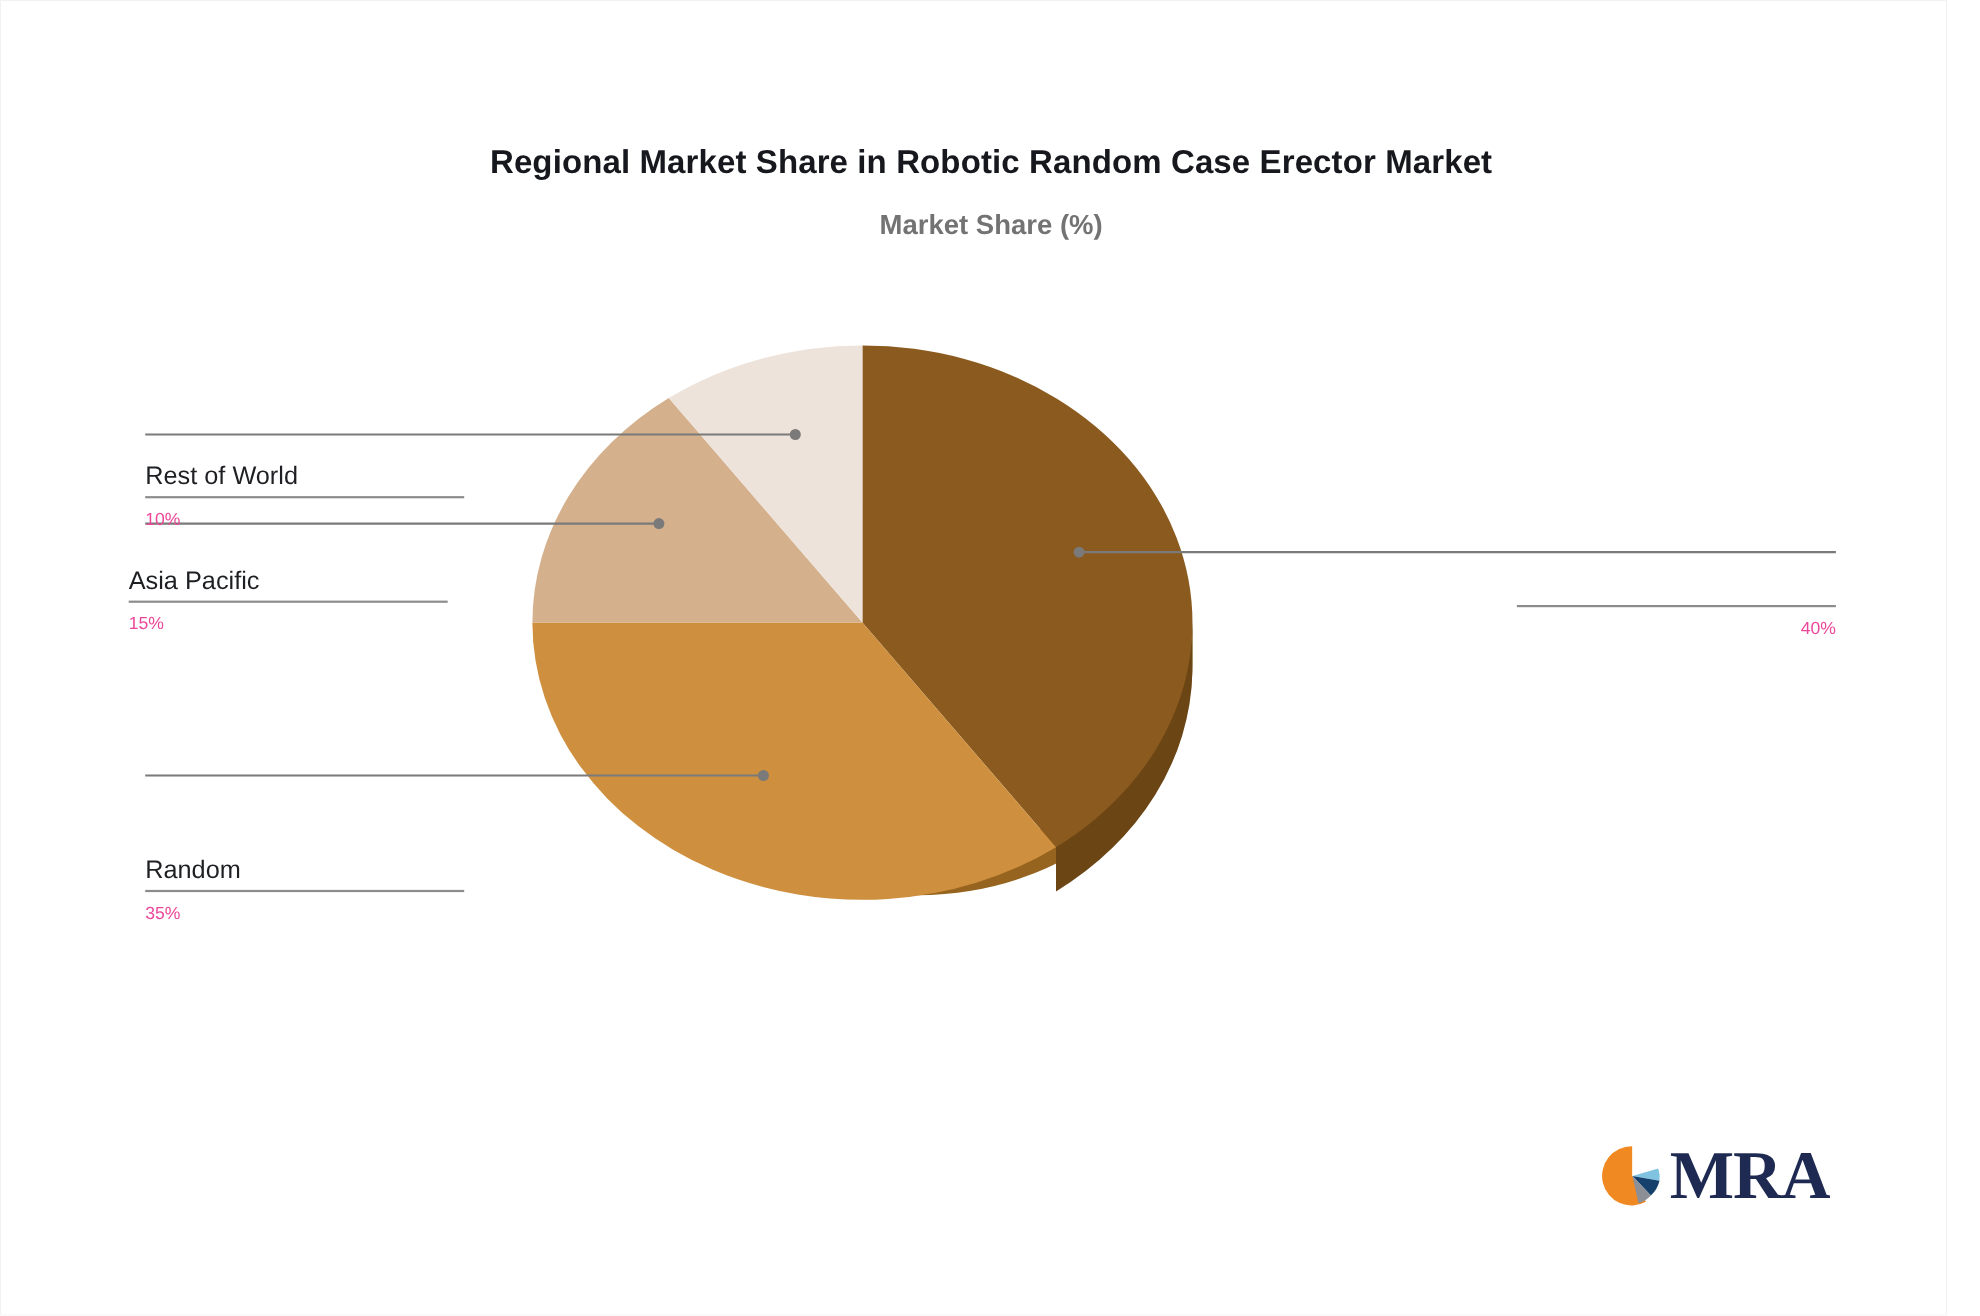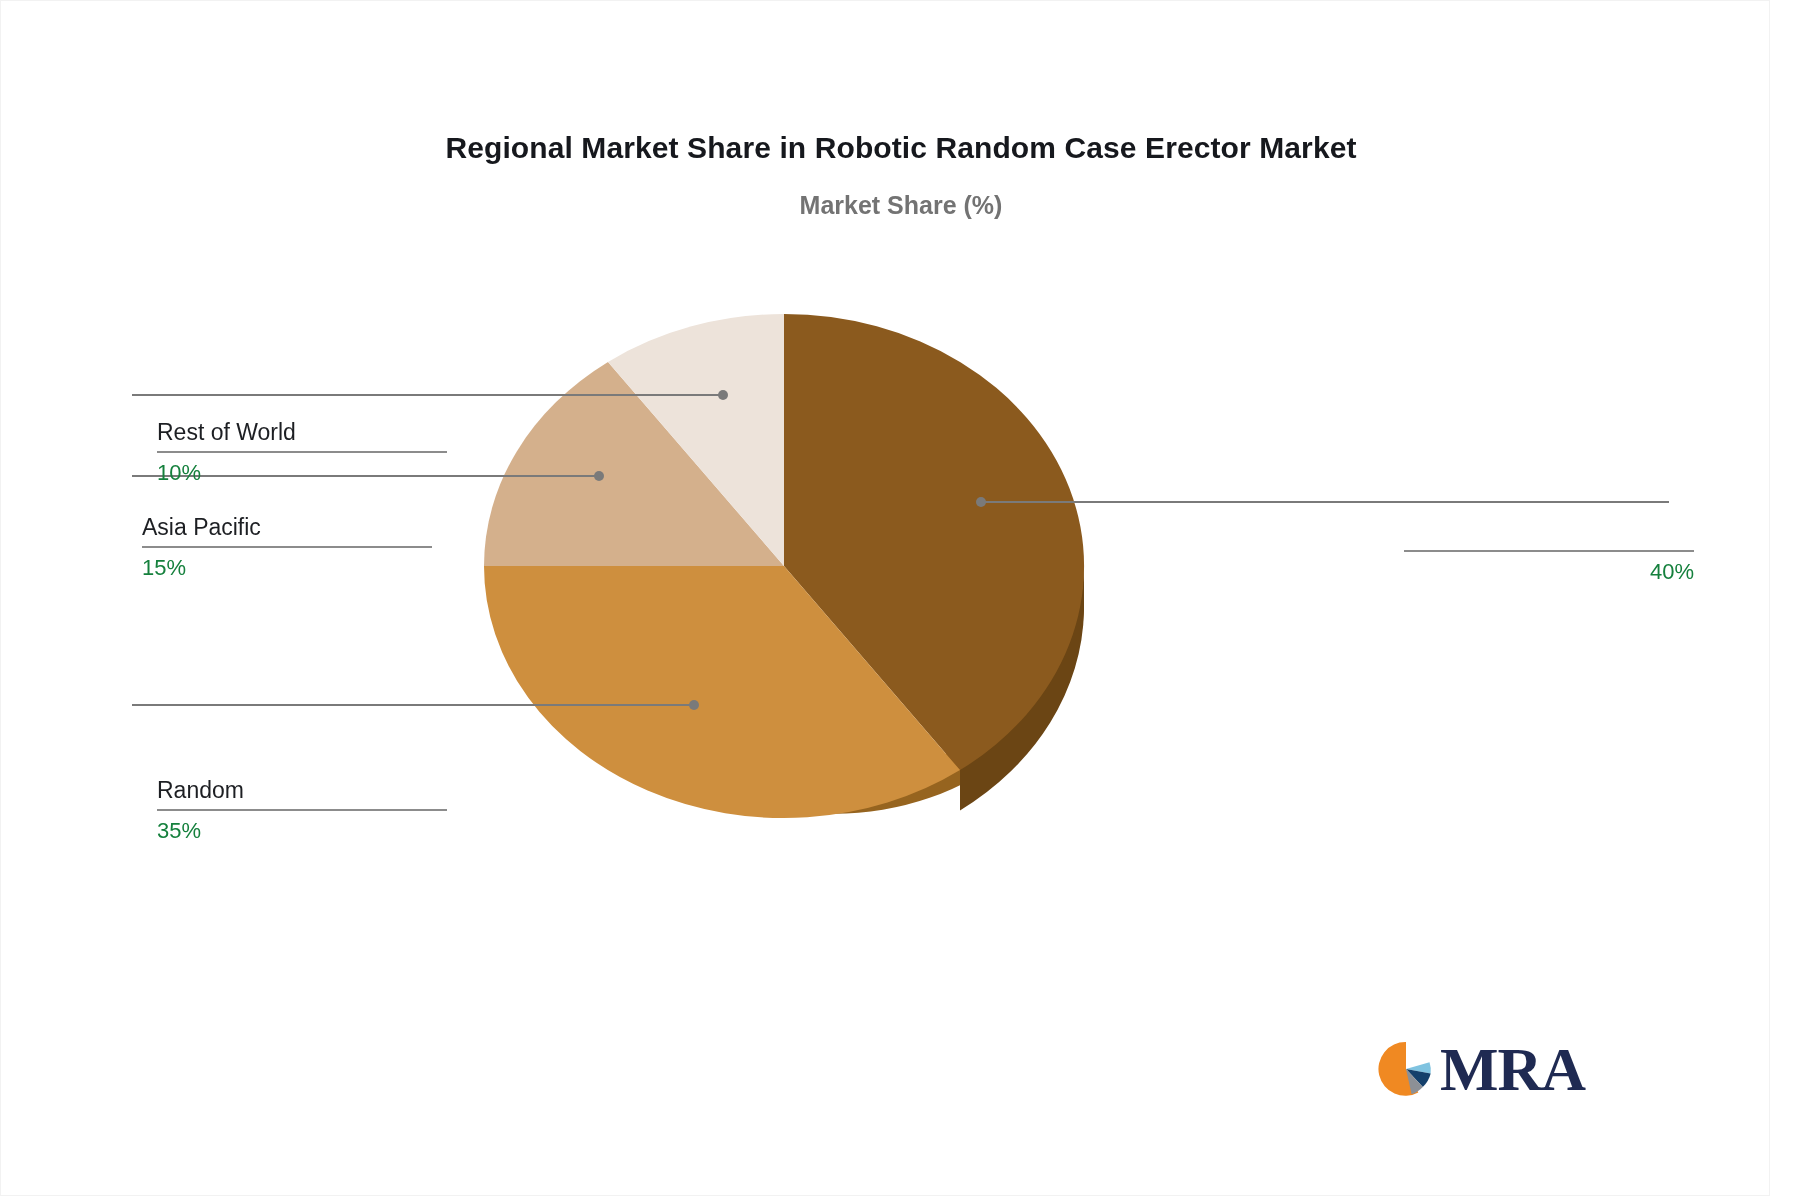--- a/index.html
+++ b/index.html
@@ -51,51 +51,50 @@
     left: 0;
     top: 0;
     width: 1800px;
     height: 1196px;
   }
 
   
   .callout {
     position: absolute;
     width: 290px;
-    margin-left: 25px;
   }
   .callout .cl-name {
     font-size: 23px;
     color: #1d1f23;
     line-height: 30px;
     white-space: nowrap;
   }
   .callout .cl-rule {
     height: 2px;
     background: #8c8c8c;
     margin: 4px 0 5px 0;
     width: 100%;
   }
   .callout .cl-value {
-    font-size: 22px;
-    color: #15803d;
+    font-size: 16px;
+    color: #ec4899;
     line-height: 30px;
   }
   .callout.left { text-align: left; }
   .callout.right { text-align: right; }
 
   #callout-rest-of-world { left: 131px; top: 416px; }
   #callout-asia-pacific  { left: 116px; top: 511px; }
   #callout-europe        { left: 131px; top: 774px; }
   #callout-north-america { left: 1378px; top: 545px; width: 290px; }
 
   
   #logo {
     position: absolute;
-    left: 1377px;
+    left: 1455px;
     top: 1040px;
     display: flex;
     align-items: center;
     gap: 6px;
   }
   #logo-mark { width: 56px; height: 56px; display: block; }
   #logo-text {
     font-family: "Liberation Serif", serif;
     font-size: 62px;
     font-weight: bold;

